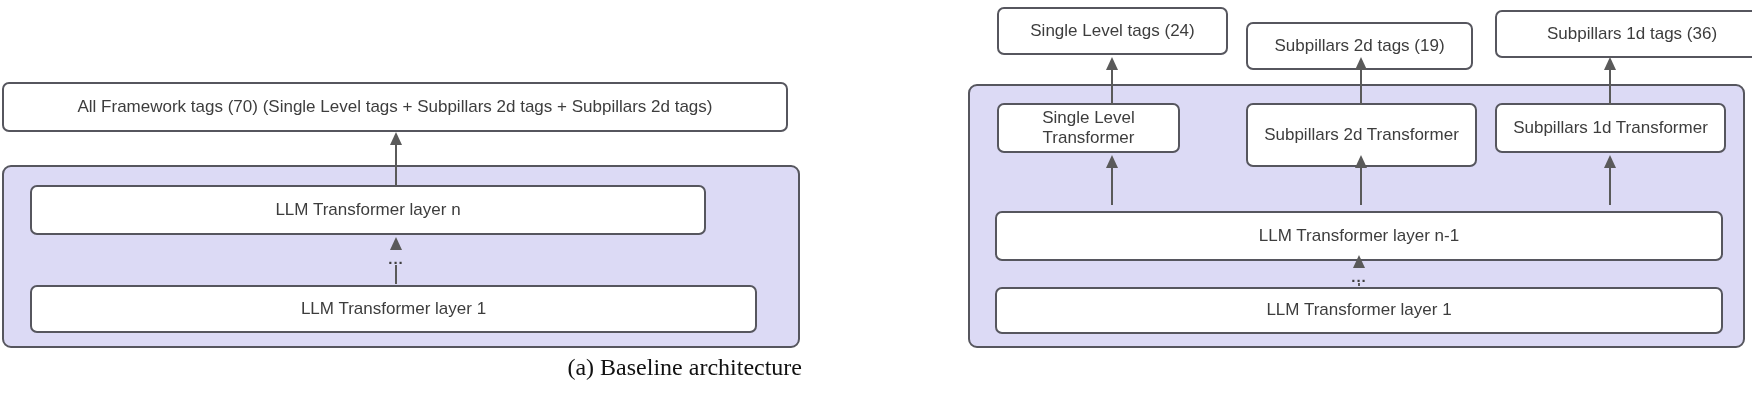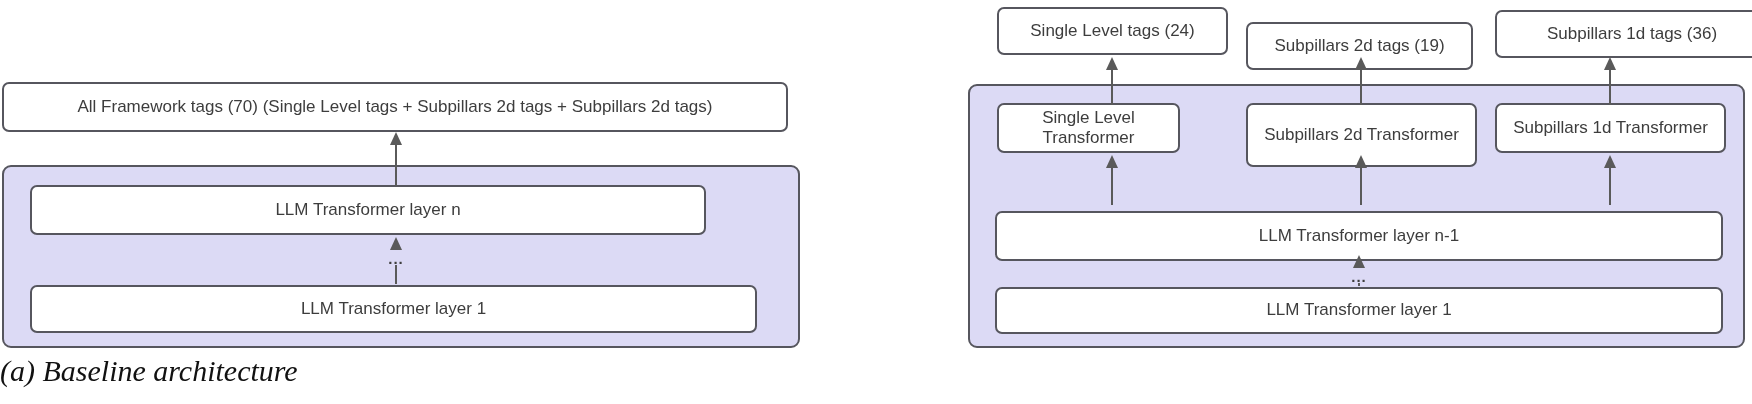--- a/index.html
+++ b/index.html
@@ -27,21 +27,21 @@
     border-left:6px solid transparent; border-right:6px solid transparent;
     border-bottom:13px solid #5a5a5a;
   }
   .arrow .shaft { width:2px; flex:1 1 auto; background:#5a5a5a; }
   .arrow .dots {
     flex:0 0 auto; font-size:15px; font-weight:700; color:#3d3d3d;
     line-height:8px; letter-spacing:1px; margin:5px 0 2px 0;
   }
   .caption {
     position:absolute; font-family:"Liberation Serif", serif;
-    font-size:30px; color:#111111; text-align:left; z-index:2;font-style:italic;
+    font-size:24px; color:#111111; text-align:right; z-index:2;
   }
 </style>
 </head>
 <body>
 
 <div class="stage">
 
   <div class="box" style="left:2px; top:82px; width:786px; height:50px;">All Framework tags (70) (Single Level tags + Subpillars 2d tags + Subpillars 2d tags)</div>
 
   <div class="arrow" style="left:390px; top:132px; width:12px; height:54px;">

